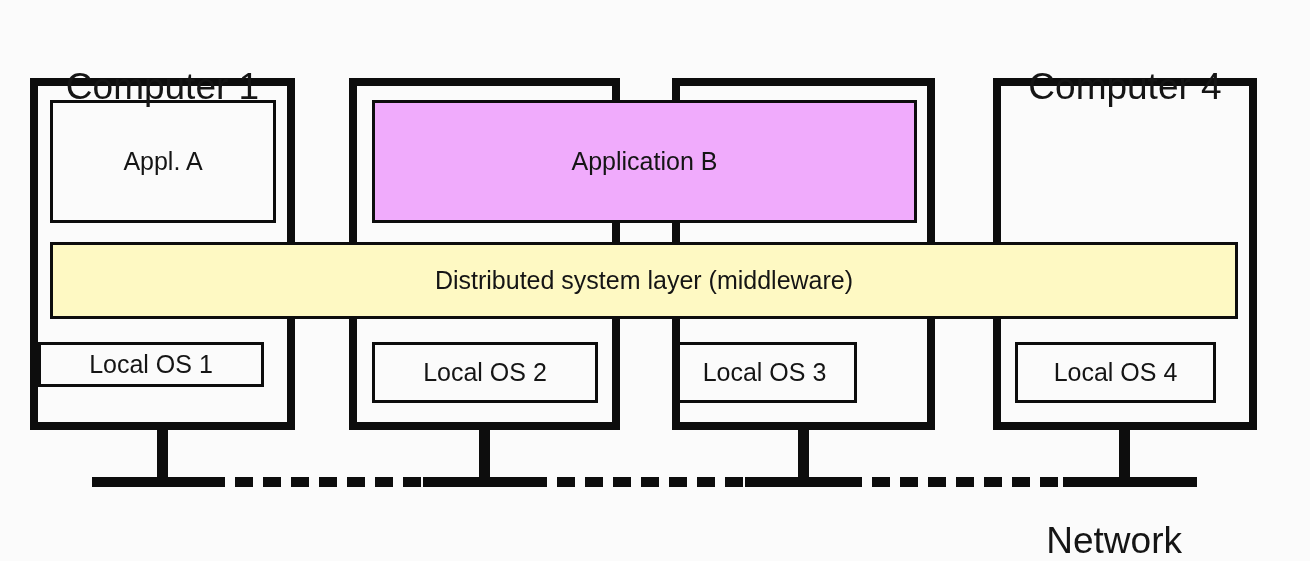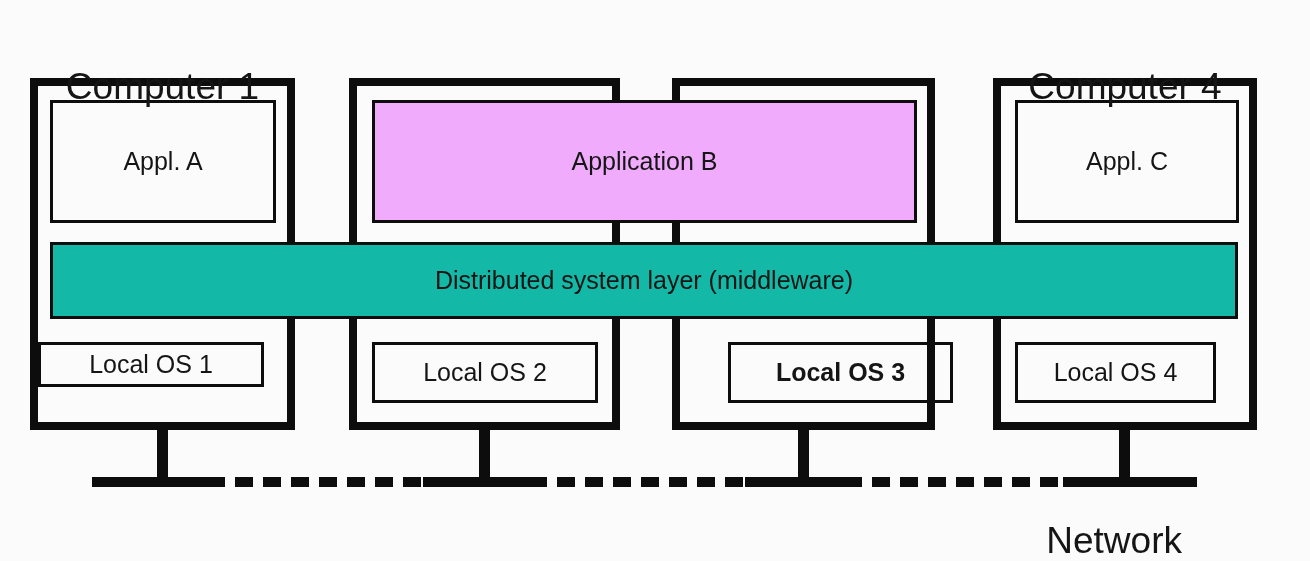--- a/index.html
+++ b/index.html
@@ -53,24 +53,24 @@
     align-items: center;
     justify-content: center;
     font-size: 25px;
     white-space: nowrap;
     z-index: 2;
     background: transparent;
   }
   .appl-a { left: 50px;   top: 100px; width: 226px;  height: 123px; }
   .app-b  { left: 372px;  top: 100px; width: 545px;  height: 123px; background: #f0abfc; z-index: 3; }
   .appl-c { left: 1015px; top: 100px; width: 224px;  height: 123px; }
-  .mw     { left: 50px;   top: 242px; width: 1188px; height: 77px;  background: #14b8a6; z-index: 3; }
+  .mw     { left: 50px;   top: 242px; width: 1188px; height: 77px;  background: #fef9c3; z-index: 3; }
   .os1 { left: 38px;   top: 342px; width: 226px; height: 45px; }
   .os2 { left: 372px;  top: 342px; width: 226px; height: 61px; }
-  .os3 { left: 728px;  top: 342px; width: 225px; height: 61px; font-weight: bold; }
+  .os3 { left: 672px;  top: 342px; width: 185px; height: 61px; }
   .os4 { left: 1015px; top: 342px; width: 201px; height: 61px; }
 
   
   .conn {
     position: absolute;
     top: 424px;
     height: 59px;
     width: 11px;
     background: #0d0d0d;
     z-index: 0;
@@ -120,21 +120,20 @@
   <div class="computer-label l1">Computer 1</div>
   <div class="computer-label l4">Computer 4</div>
 
   <div class="computer c1"></div>
   <div class="computer c2"></div>
   <div class="computer c3"></div>
   <div class="computer c4"></div>
 
   <div class="inner appl-a">Appl. A</div>
   <div class="inner app-b">Application B</div>
-  <div class="inner appl-c">Appl. C</div>
 
   <div class="inner mw">Distributed system layer (middleware)</div>
 
   <div class="inner os1">Local OS 1</div>
   <div class="inner os2">Local OS 2</div>
   <div class="inner os3">Local OS 3</div>
   <div class="inner os4">Local OS 4</div>
 
   <div class="conn conn1"></div>
   <div class="conn conn2"></div>

